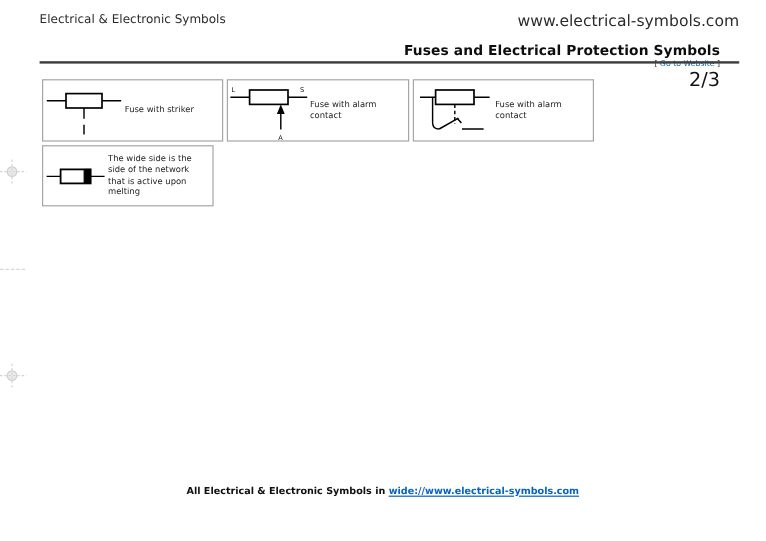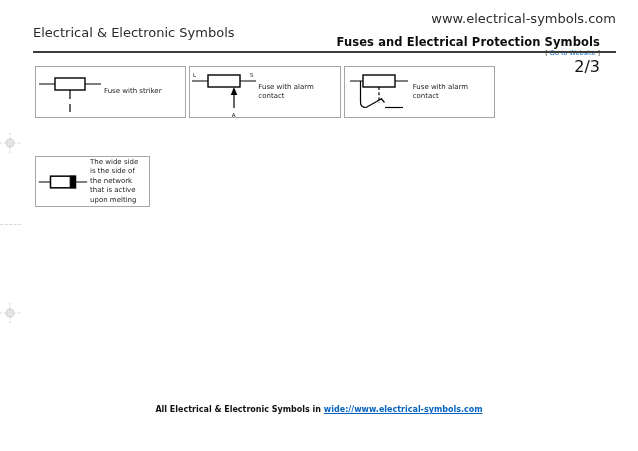--- a/index.html
+++ b/index.html
@@ -7,32 +7,32 @@
   .page {
     position:relative;
     width:638px; height:451px;
     background:#ffffff;
     font-family:"DejaVu Sans","Liberation Sans",sans-serif;
     color:#1a1a1a;
     overflow:hidden;
     margin:0 auto;
   }
   
-  .hdr-left  { position:absolute; left:33px; top:25px; font-size:13px; color:#2b2b2b;text-align:center; }
+  .hdr-left  { position:absolute; left:33px; top:11px; font-size:10px; color:#2b2b2b;text-align:center; }
   .hdr-right { position:absolute; right:22px; top:11px; font-size:13px; color:#2b2b2b; }
   
   .title-row { position:absolute; left:33px; right:38px; top:35px; display:flex; align-items:flex-end;flex-direction:column; }
   .page-title { font-size:11.5px; font-weight:bold; color:#0d0d0d; letter-spacing:.1px; }
   .title-link-wrap { font-size:6.5px; color:#333; margin-left:7px; white-space:nowrap; }
   .goto-link { color:#0563C1; cursor:pointer; margin:0 2px; }
   .page-num { margin-left:auto; font-size:16px; color:#111; }
   .title-rule { position:absolute; left:33px; right:22px; top:51px; height:2px; background:#3c3c3c; }
   
   .grid-row1 { position:absolute; left:35px; top:66px; width:460px; display:flex; gap:3px; }
-  .grid-row2 { position:absolute; left:35px; top:121px; width:115px;margin-top:35px; }
+  .grid-row2 { position:absolute; left:35px; top:121px; width:143px; }
   .card {
     flex:1; height:52px;
     border:1px solid #a6a6a6;
     background:#fff;
     display:flex; align-items:center;
   }
   .grid-row2 .card { height:51px; }
   .sym-wrap { width:68px; min-width:68px; display:flex; justify-content:center; align-items:center; }
   .grid-row2 .sym-wrap { width:54px; min-width:54px; }
   .card-label { font-size:7px; line-height:1.35; color:#222; padding-right:5px; }

